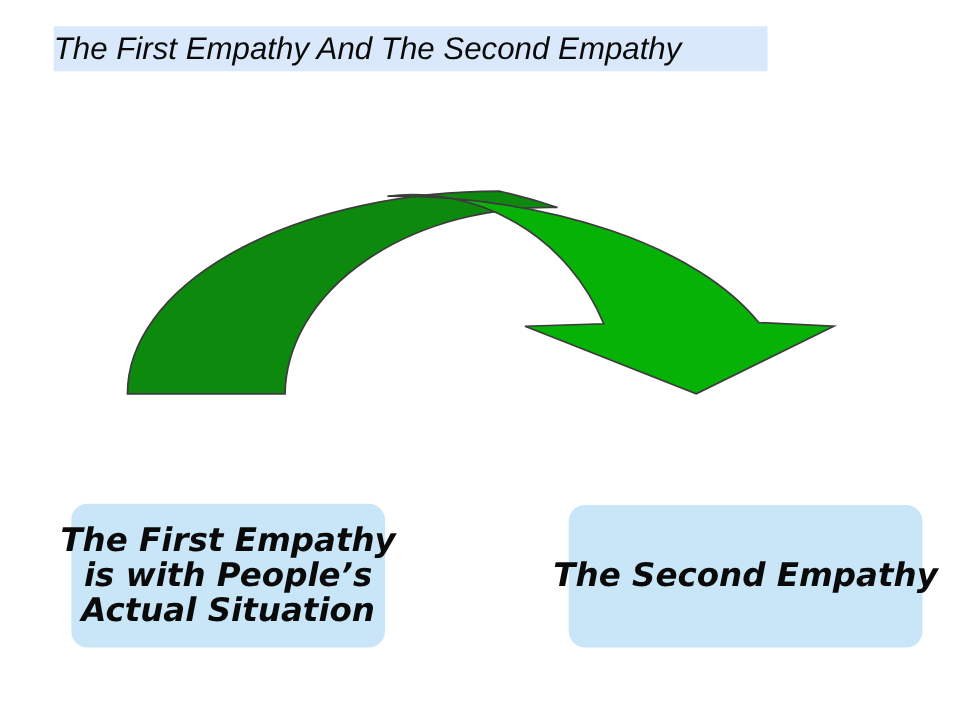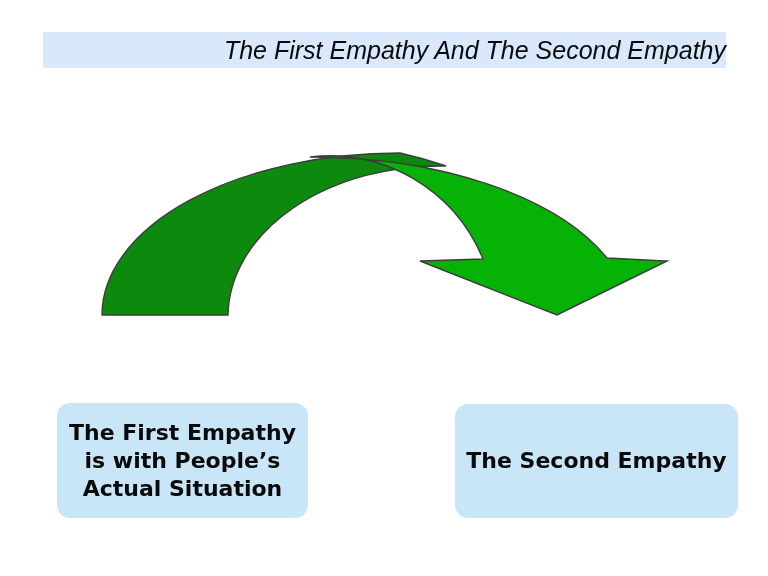--- a/index.html
+++ b/index.html
@@ -11,27 +11,27 @@
   .slide {
     position: relative;
     width: 768px;
     height: 576px;
     background: var(--background, #fff);
     overflow: hidden;
   }
   .title-bar {
     position: absolute;
     left: 43px;
-    top: 32px;
-    width: 683px;
+    top: 21px;
+    width: 571px;
     height: 36px;
     background: var(--title-bg, #d9e8fa);
     display: flex;
     align-items: center;
-    justify-content: flex-end;
+    justify-content: flex-start;
   }
   .title-text {
     font-family: "Liberation Sans", sans-serif;
     font-style: italic;
     font-weight: 400;
     font-size: 25px;
     color: var(--text, #0a0a0a);
     white-space: nowrap;
   }
   .arrow-svg {
@@ -69,21 +69,22 @@
   }
   .box-second {
     left: 455px;
     top: 404px;
     width: 283px;
     height: 114px;
   }
   .box-line {
     font-family: "DejaVu Sans", sans-serif;
     font-weight: bold;
-    font-size: 22px;
+    font-style: italic;
+    font-size: 26px;
     line-height: 28px;
     color: var(--text, #0a0a0a);
     white-space: nowrap;
   }
 </style>
 </head>
 <body>
 
 <div class="slide">
 

